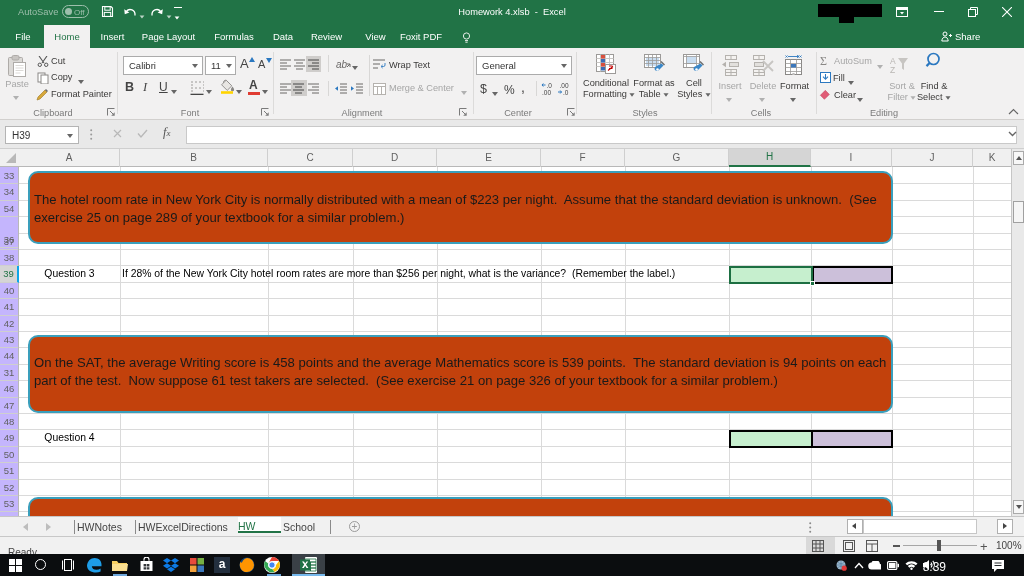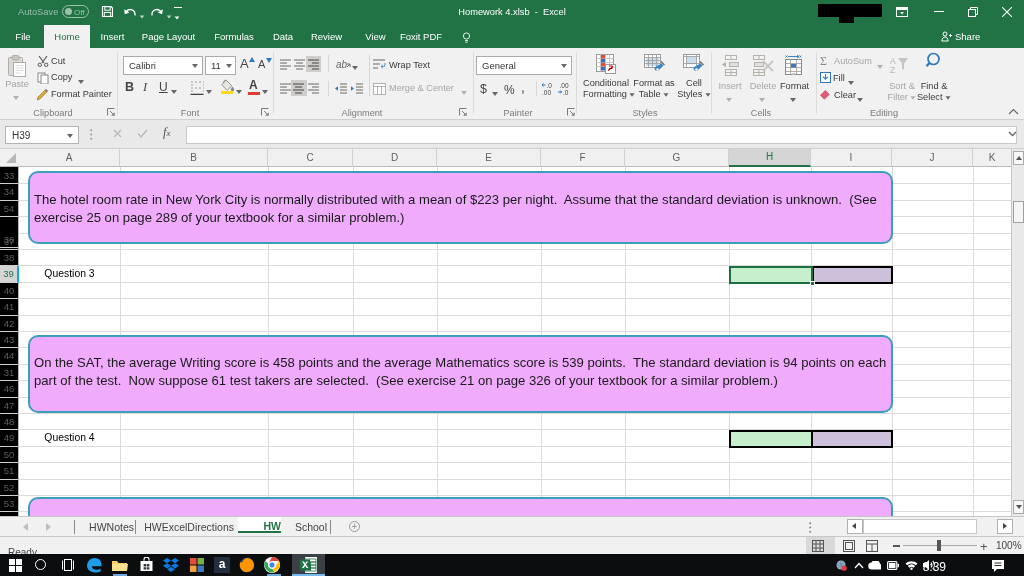--- a/index.html
+++ b/index.html
@@ -25,27 +25,27 @@
 #namebox{position:absolute;left:5px;top:6px;width:74px;height:18px;background:#fff;border:1px solid #b4b4b4;line-height:17px;padding-left:6px;font-size:10px;color:#333}
 #fxinput{position:absolute;left:186px;top:6px;right:7px;height:18px;background:#fff;border:1px solid #c9c9c9}
 
 #colhdr{position:absolute;left:0;top:149px;width:1011px;height:18px;background:#f0f0f0;border-bottom:1px solid #b8b8b8}
 .ch{position:absolute;top:0;height:18px;line-height:18px;text-align:center;color:#5f5f5f;font-size:10px;border-right:1px solid #cfcfcf}
 
 #grid{position:absolute;left:0;top:167px;width:1011px;height:349px;background:#fff;overflow:hidden}
 .vline{position:absolute;top:0;width:1px;height:349px;background:#dadada}
 #hlines{position:absolute;left:19px;top:1px;width:992px;height:346px;
   background-image:repeating-linear-gradient(to bottom,transparent 0,transparent 15.4px,#dadada 15.4px,#dadada 16.4px)}
-#rowhdr{position:absolute;left:0;top:0;width:19px;height:349px;background:#000000;border-right:1px solid #b8b8b8}
+#rowhdr{position:absolute;left:0;top:0;width:19px;height:349px;background:#c4b5fd;border-right:1px solid #b8b8b8}
 .rn{position:absolute;left:0;width:18px;height:16.4px;text-align:center;color:#5f5f5f;font-size:9.5px;border-bottom:1px solid #cfcfcf;line-height:16px}
 .cellrow{position:absolute;font-size:10.4px;color:#000;white-space:nowrap}
-.bluebox{position:absolute;background:#f0abfc;border:2.5px solid #3a9fbc;border-radius:10px;font-size:13.1px;color:#1a1a1a}
+.bluebox{position:absolute;background:#c2410c;border:2.5px solid #3a9fbc;border-radius:10px;font-size:13.1px;color:#1a1a1a}
 
 #sheetbar{position:absolute;left:0;top:516px;width:1024px;height:20px;background:#f1f1f1;border-top:1px solid #c6c6c6;font-size:10.5px;color:#444}
-.stab{position:absolute;top:0;height:16px;line-height:20px;text-align:right}
+.stab{position:absolute;top:0;height:16px;line-height:20px;text-align:left}
 .stabsep{position:absolute;top:3px;height:14px;width:1px;background:#8a8a8a}
 
 #statusbar{position:absolute;left:0;top:536px;width:1024px;height:18px;background:#f1f1f1;border-top:1px solid #c8c8c8;color:#444;font-size:10px}
 
 #taskbar{position:absolute;left:0;top:554px;width:1024px;height:22px;background:#0b0d0f;color:#fff;transform:translateZ(0)}
 
 #vscroll{position:absolute;left:1011px;top:149px;width:13px;height:367px;background:#e9e9e9;border-left:1px solid #c6c6c6}
 </style></head><body>
 
 <div id="titlebar">
@@ -114,21 +114,21 @@
 <div id="ribbon">
   <div class="gsep" style="left:117px"></div>
   <div class="gsep" style="left:273px"></div>
   <div class="gsep" style="left:473px"></div>
   <div class="gsep" style="left:576px"></div>
   <div class="gsep" style="left:711px"></div>
   <div class="gsep" style="left:816px"></div>
   <div class="glabel" style="left:8px;width:90px">Clipboard</div>
   <div class="glabel" style="left:145px;width:90px">Font</div>
   <div class="glabel" style="left:317px;width:90px">Alignment</div>
-  <div class="glabel" style="left:473px;width:90px">Painter</div>
+  <div class="glabel" style="left:473px;width:90px">Center</div>
   <div class="glabel" style="left:600px;width:90px">Styles</div>
   <div class="glabel" style="left:716px;width:90px">Cells</div>
   <div class="glabel" style="left:839px;width:90px">Editing</div>
   <svg class="launcher" style="left:106px" width="10" height="10" viewBox="0 0 10 10">
       <path d="M1.5 8.5v-7h7" fill="none" stroke="#7a7a7a"></path>
       <path d="M4 4l3 3" stroke="#7a7a7a"></path>
       <path d="M8.7 8.7V5.2L5.2 8.7z" fill="#7a7a7a"></path>
     </svg>
   <svg class="launcher" style="left:260px" width="10" height="10" viewBox="0 0 10 10">
       <path d="M1.5 8.5v-7h7" fill="none" stroke="#7a7a7a"></path>
@@ -426,20 +426,21 @@
     <div class="rn" style="top:230.6px">47</div>
     <div class="rn" style="top:247px">48</div>
     <div class="rn" style="top:263.4px">49</div>
     <div class="rn" style="top:279.8px">50</div>
     <div class="rn" style="top:296.2px">51</div>
     <div class="rn" style="top:312.6px">52</div>
     <div class="rn" style="top:329px">53</div>
   </div>
 
   <div class="cellrow" style="left:19px;top:99.4px;width:101px;height:16.4px;line-height:16.4px;text-align:center">Question 3</div>
+  <div class="cellrow" style="left:122px;top:99.4px;height:16.4px;line-height:16.4px">If 28% of the New York City hotel room rates are more than $256 per night, what is the variance?&nbsp; (Remember the label.)</div>
   <div class="cellrow" style="left:19px;top:263.4px;width:101px;height:16.4px;line-height:16.4px;text-align:center">Question 4</div>
 
   <div class="abs" style="left:812px;top:99px;width:81px;height:17.5px;border:2px solid #000;background:#ccc0da"></div>
   <div class="abs" style="left:728.5px;top:98.5px;width:84.5px;height:18.5px;border:2px solid #1d6f42;background:#c6efce"></div>
   <div class="abs" style="left:809.5px;top:113.5px;width:5px;height:5px;background:#1d6f42;border:1px solid #fff"></div>
 
   <div class="abs" style="left:729px;top:263px;width:83.5px;height:17.5px;border:2px solid #000;background:#c6efce"></div>
   <div class="abs" style="left:810.5px;top:263px;width:82px;height:17.5px;border:2px solid #000;background:#ccc0da"></div>
 
   <div class="bluebox" style="left:28px;top:4px;width:865px;height:73px">
@@ -459,21 +460,21 @@
   <div class="abs" style="left:4px;top:356px;width:0;height:0;border-left:3px solid transparent;border-right:3px solid transparent;border-top:4px solid #555"></div>
 </div>
 
 <div id="sheetbar">
   <div class="abs" style="left:23px;top:6px;width:0;height:0;border-top:4px solid transparent;border-bottom:4px solid transparent;border-right:5px solid #bdbdbd"></div>
   <div class="abs" style="left:46px;top:6px;width:0;height:0;border-top:4px solid transparent;border-bottom:4px solid transparent;border-left:5px solid #bdbdbd"></div>
   <div class="stabsep" style="left:74px"></div>
   <div class="stab" style="left:77px;width:57px">HWNotes</div>
   <div class="stabsep" style="left:135px"></div>
   <div class="stab" style="left:138px;width:96px">HWExcelDirections</div>
-  <div class="stab" style="left:238px;width:43px;background:#fff;color:#217346;font-weight:bold;border-bottom:2px solid #217346;line-height:18px">HW</div>
+  <div class="stab" style="left:238px;width:43px;background:#fff;color:#217346;font-weight:normal;border-bottom:2px solid #217346;line-height:18px">HW</div>
   <div class="stab" style="left:283px;width:44px">School</div>
   <div class="stabsep" style="left:330px"></div>
   <div class="abs" style="left:349px;top:4px;width:11px;height:11px;border:1px solid #9a9a9a;border-radius:50%;color:#9a9a9a;text-align:center;line-height:10px;font-size:10px">+</div>
   <svg class="abs" style="left:809px;top:5px" width="3" height="11" viewBox="0 0 3 11">
       <circle cx="1.2" cy="1.2" r="1" fill="#8a8a8a"></circle>
       <circle cx="1.2" cy="5.5" r="1" fill="#8a8a8a"></circle>
       <circle cx="1.2" cy="9.8" r="1" fill="#8a8a8a"></circle>
     </svg>
   <div class="abs" style="left:847px;top:2px;width:16px;height:15px;background:#fff;border:1px solid #b0b0b0"></div>
   <div class="abs" style="left:852px;top:6px;width:0;height:0;border-top:3.5px solid transparent;border-bottom:3.5px solid transparent;border-right:4.5px solid #444"></div>

